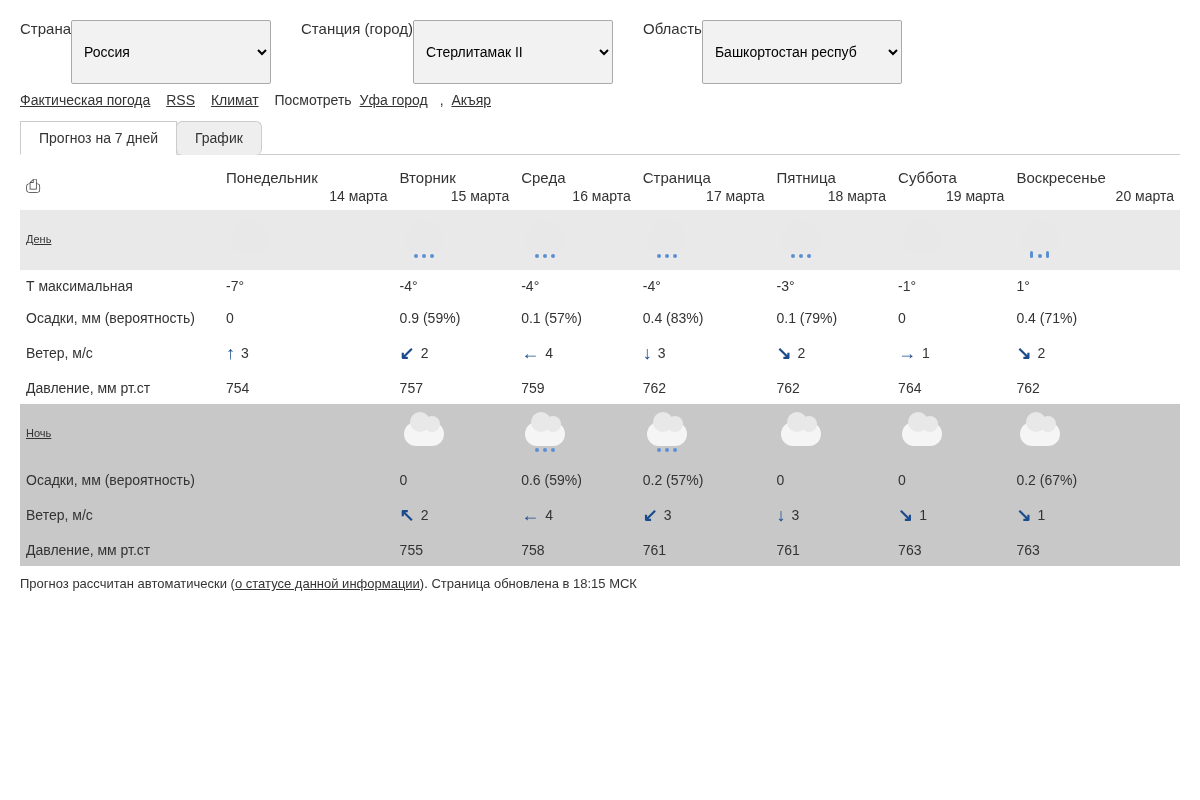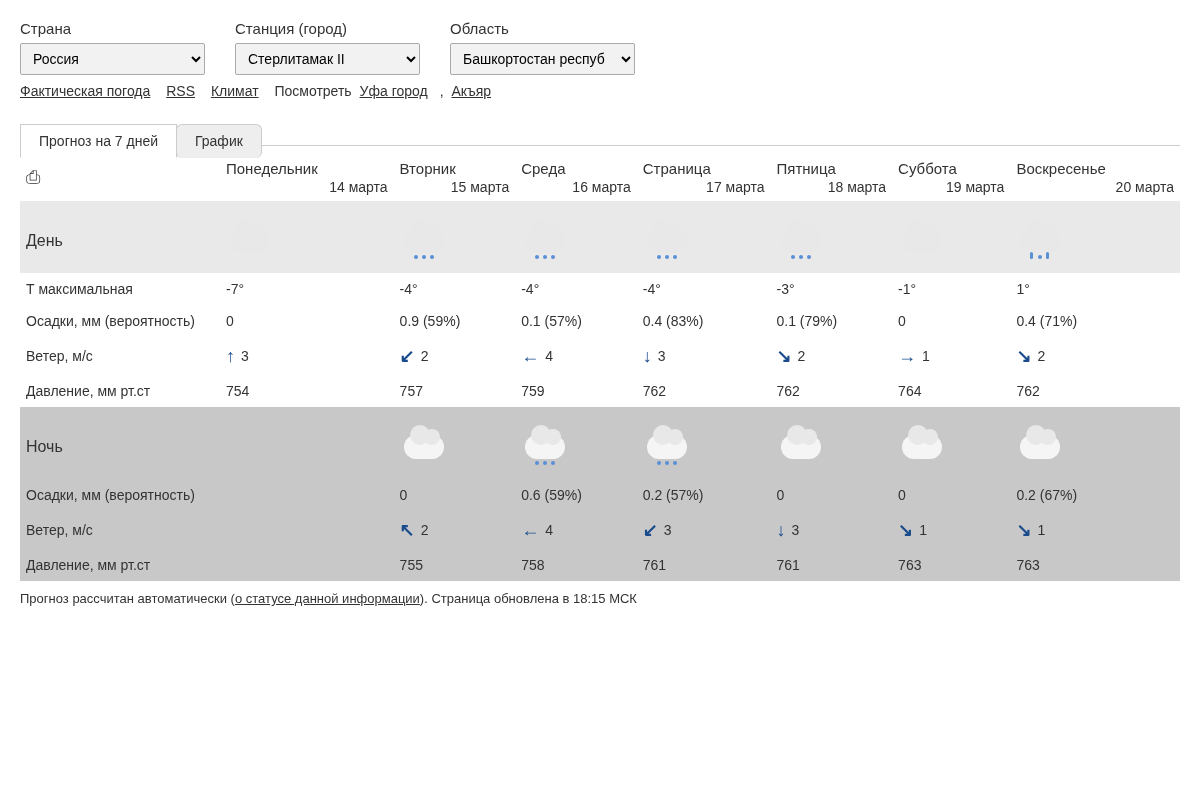--- a/index.html
+++ b/index.html
@@ -1,33 +1,33 @@
 <!DOCTYPE html>
 <html><head>
 <meta charset="utf-8">
 <style>
 * { box-sizing: border-box; margin: 0; padding: 0; }
 body { font-family: Arial, Helvetica, sans-serif; font-size: 14px; color: #333; background: #fff; padding: 20px; }
 .selectors { display: flex; gap: 30px; margin-bottom: 8px; }
-.selector-group { display: flex; flex-direction: column; justify-content: space-between; }
+.selector-group { display: flex; flex-direction: row; justify-content: space-between; }
 .selector-group label { font-size: 15px; color: #333; margin-bottom: 6px; }
-.selector-group select { width: 185px; padding: 6px 8px; font-size: 14px; border: 1px solid #aaa; background: #f2f2f2; border-radius: 2px; }
+.selector-group select { width: 200px; padding: 22px 8px; font-size: 14px; border: 1px solid #aaa; background: #f2f2f2; border-radius: 2px; }
 .links-row { margin-bottom: 12px; font-size: 14px; }
 .links-row a { color: #333; margin-right: 12px; }
 .links-row span { color: #333; margin-right: 4px; }
 .tabs { display: flex; border-bottom: 1px solid #ccc; margin-bottom: 0; }
-.tab { padding: 8px 18px; background: #eee; border: 1px solid #ccc; border-bottom: none; cursor: pointer; font-size: 14px; position: relative; top: 13px; }
+.tab { padding: 8px 18px; background: #eee; border: 1px solid #ccc; border-bottom: none; cursor: pointer; font-size: 14px; position: relative; top: 1px; }
 .tab.active { background: #fff; border-bottom: 1px solid #fff; }
 .tab + .tab { margin-left: -1px; border-radius: 6px; }
 table { width: 100%; border-collapse: collapse; }
 th, td { text-align: left; padding: 8px 6px; font-weight: normal; font-size: 14px; vertical-align: middle; }
 thead th { font-size: 15px; color: #333; padding-top: 14px; padding-bottom: 6px; }
 thead th .date { display: block; font-size: 14px; color: #333; margin-top: 2px; text-align: right; }
 .row-label { width: 200px; color: #333; }
-.section-row td { background: #e9e9e9; font-size: 16px; padding-top: 18px; padding-bottom: 10px; }
+.section-row td { background: #e9e9e9; font-size: 11px; padding-top: 8px; padding-bottom: 10px; text-decoration: underline; }
 .night-section td { background: #c8c8c8; }
 tbody tr td { color: #333; }
 .icon-cell { text-align: left; }
 .weather-icon { width: 48px; height: 40px; display: inline-block; position: relative; }
 .cloud { position: absolute; width: 40px; height: 24px; background: #e8e8e8; border-radius: 20px; top: 10px; left: 4px; }
 .cloud::before { content: ''; position: absolute; width: 20px; height: 20px; background: #e8e8e8; border-radius: 50%; top: -10px; left: 6px; }
 .cloud::after { content: ''; position: absolute; width: 16px; height: 16px; background: #e8e8e8; border-radius: 50%; top: -6px; left: 20px; }
 .cloud2 { position: absolute; width: 34px; height: 20px; background: #bcc5cc; border-radius: 20px; top: 6px; left: 12px; z-index: -1; }
 .snow-dot { position: absolute; width: 4px; height: 4px; background: #5a8fd4; border-radius: 50%; bottom: 0; }
 .rain-dot { position: absolute; width: 3px; height: 7px; background: #5a8fd4; border-radius: 2px; bottom: 0; }

